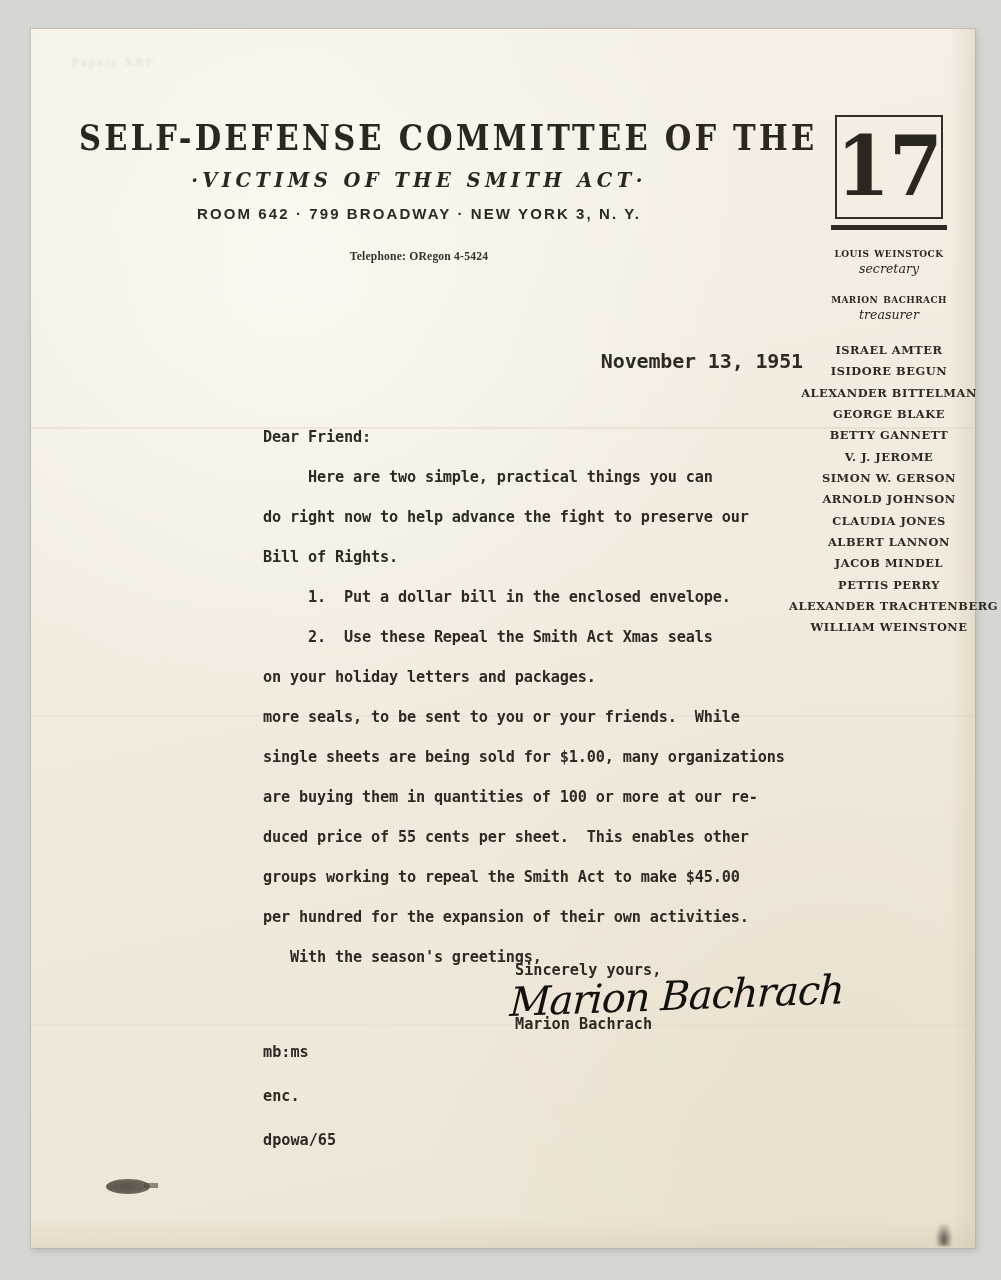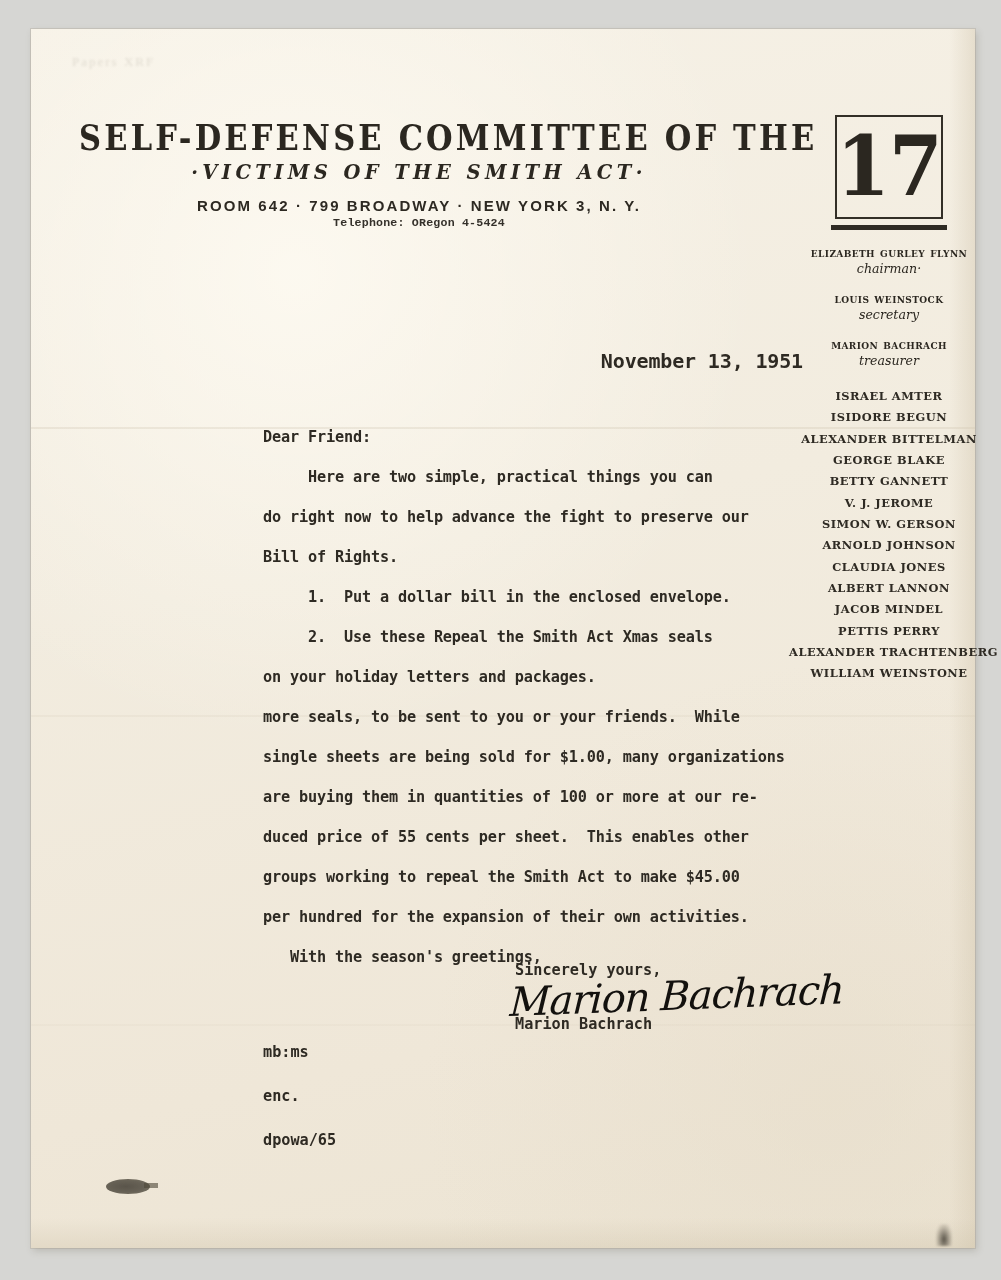--- a/index.html
+++ b/index.html
@@ -125,42 +125,42 @@
     font-family: "DejaVu Serif", "Liberation Serif", serif;
     font-weight: 700;
     font-size: 30.5px;
     letter-spacing: 3.2px;
     color: #2b2720;
     white-space: nowrap;
     transform: scaleY(1.13);
     transform-origin: center top;
   }
   #org-subtitle {
-    margin-top: 8px;
+    margin-top: 16px;
     font-family: "DejaVu Serif", "Liberation Serif", serif;
     font-weight: 700;
     font-style: italic;
     font-size: 19.5px;
     letter-spacing: 4.4px;
     color: #2b2720;
     white-space: nowrap;
     text-align: center;
   }
   #org-address {
     margin-top: 13px;
     font-family: "Liberation Sans", sans-serif;
     font-weight: 600;
     font-size: 15px;
     letter-spacing: 2.1px;
     color: #2d2922;
     white-space: nowrap;
   }
   #org-phone {
-    margin-top: 2px;
-    font-family: Liberation Mono, monospace;
+    margin-top: 28px;
+    font-family: Liberation Serif, serif;
     font-weight: 600;
     font-size: 11.6px;
     letter-spacing: 0.2px;
     color: #34302a;
     white-space: nowrap;
   }
 
   
   #masthead {
     position: absolute;
@@ -333,24 +333,20 @@
     <div id="org-address">ROOM 642 · 799 BROADWAY · NEW YORK 3, N. Y.</div>
     <div id="org-phone">Telephone: ORegon 4-5424</div>
   </div>
 
   <div id="masthead">
     <div id="issue-box">
       <span id="issue-number">17</span>
     </div>
     <div id="issue-rule"></div>
 
-    <div class="officer">
-      <div class="officer-name">Elizabeth Gurley Flynn</div>
-      <div class="officer-role">chairman·</div>
-    </div>
     <div class="officer">
       <div class="officer-name">Louis Weinstock</div>
       <div class="officer-role">secretary</div>
     </div>
     <div class="officer">
       <div class="officer-name">Marion Bachrach</div>
       <div class="officer-role">treasurer</div>
     </div>
 
     <div id="member-list">

